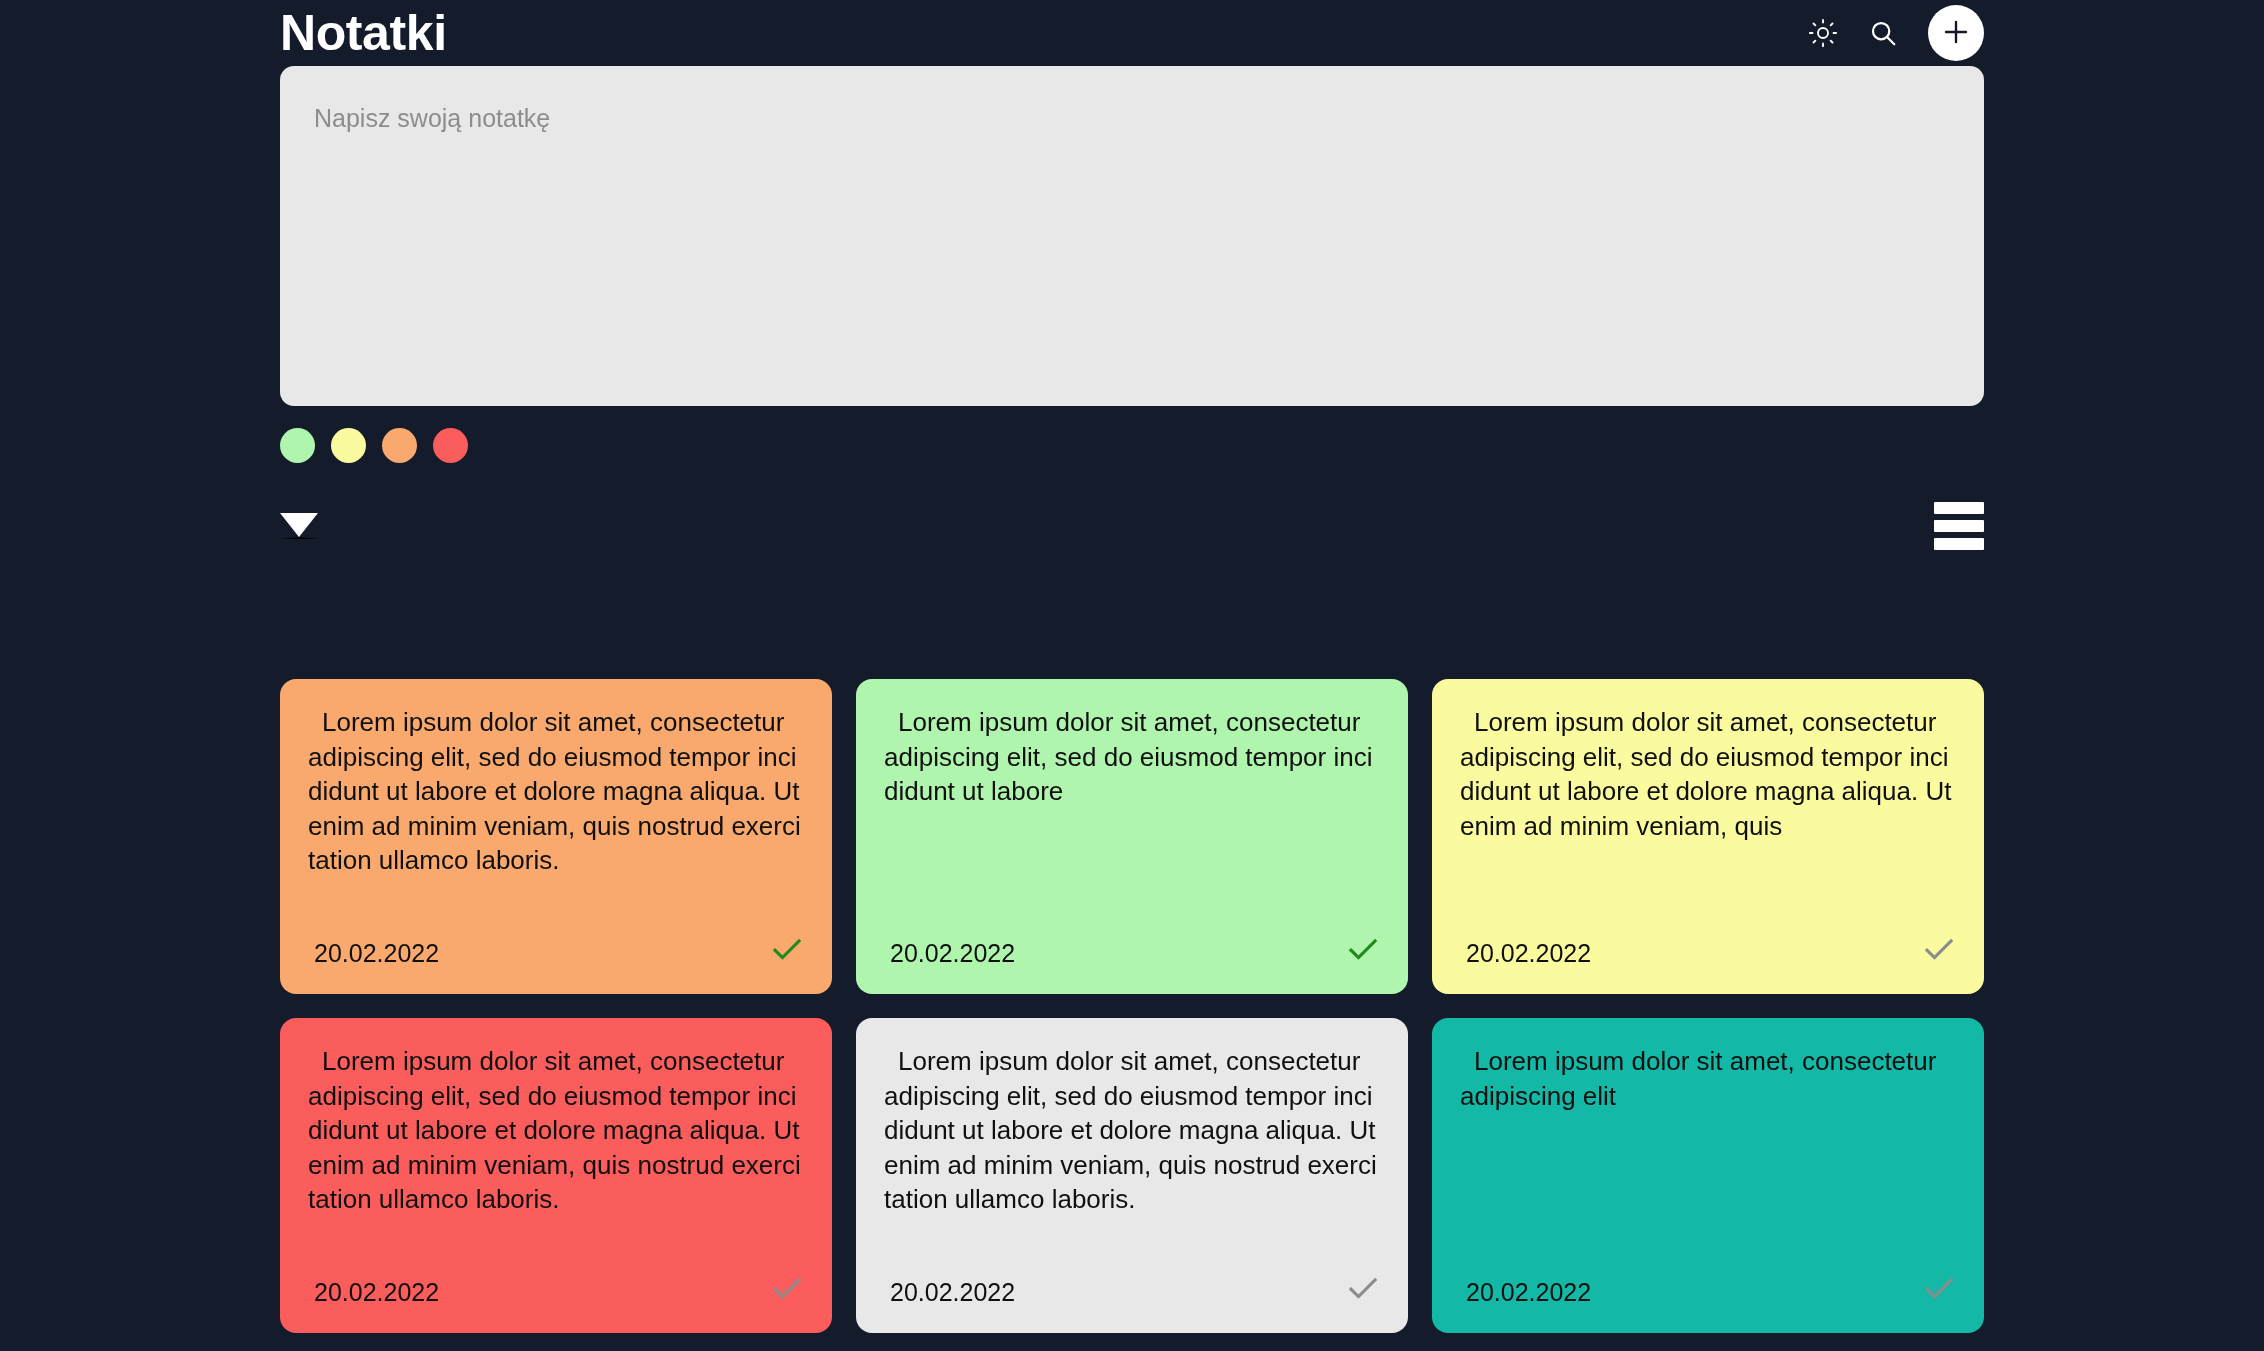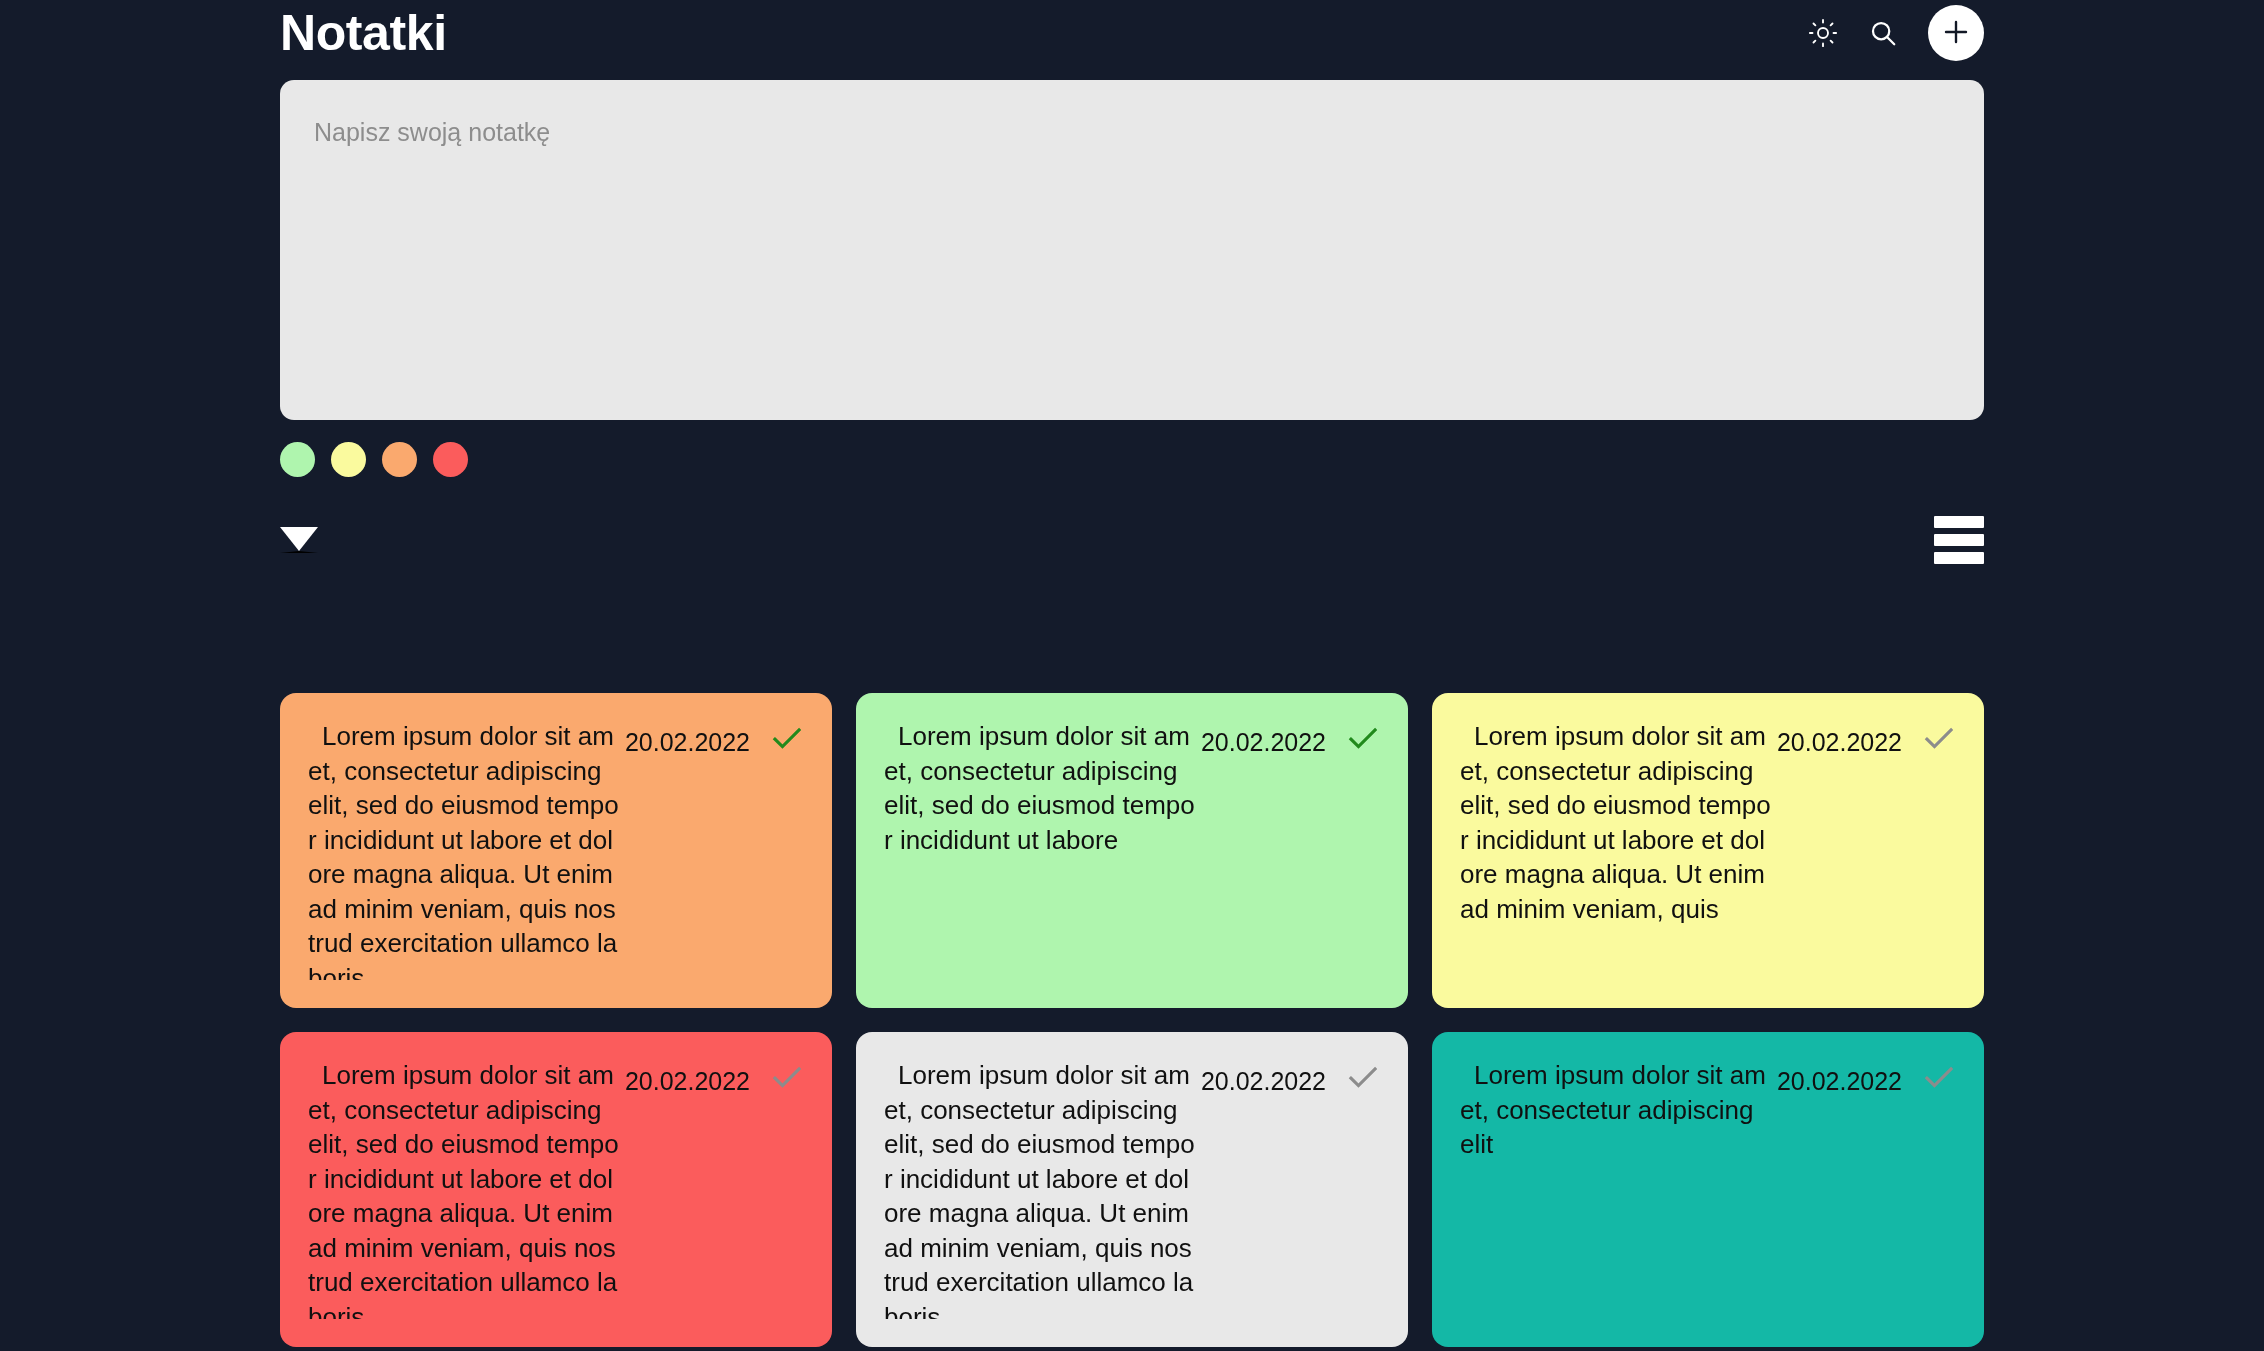--- a/index.html
+++ b/index.html
@@ -67,21 +67,21 @@
     display: flex;
     align-items: center;
     justify-content: center;
     cursor: pointer;
     border: none;
     flex: none;
   }
 
   
   .composer {
-    margin-top: 14px;
+    margin-top: 0;
     background: #e8e8e8;
     border-radius: 14px;
     height: 340px;
     padding: 36px 34px 0 34px;
     display: flex;
     flex-direction: column;
     position: relative;
   }
 
   .composer-input {
@@ -184,21 +184,21 @@
     display: grid;
     grid-template-columns: repeat(3, 1fr);
     gap: 24px 24px;
   }
 
   .note-card {
     border-radius: 16px;
     height: 315px;
     padding: 26px 28px 28px 28px;
     display: flex;
-    flex-direction: row;
+    flex-direction: column;
     position: relative;
     cursor: pointer;
     overflow: hidden;
   }
 
   .note-text {
     font-size: 26px;
     line-height: 1.33;
     color: #101010;
     text-indent: 14px;

